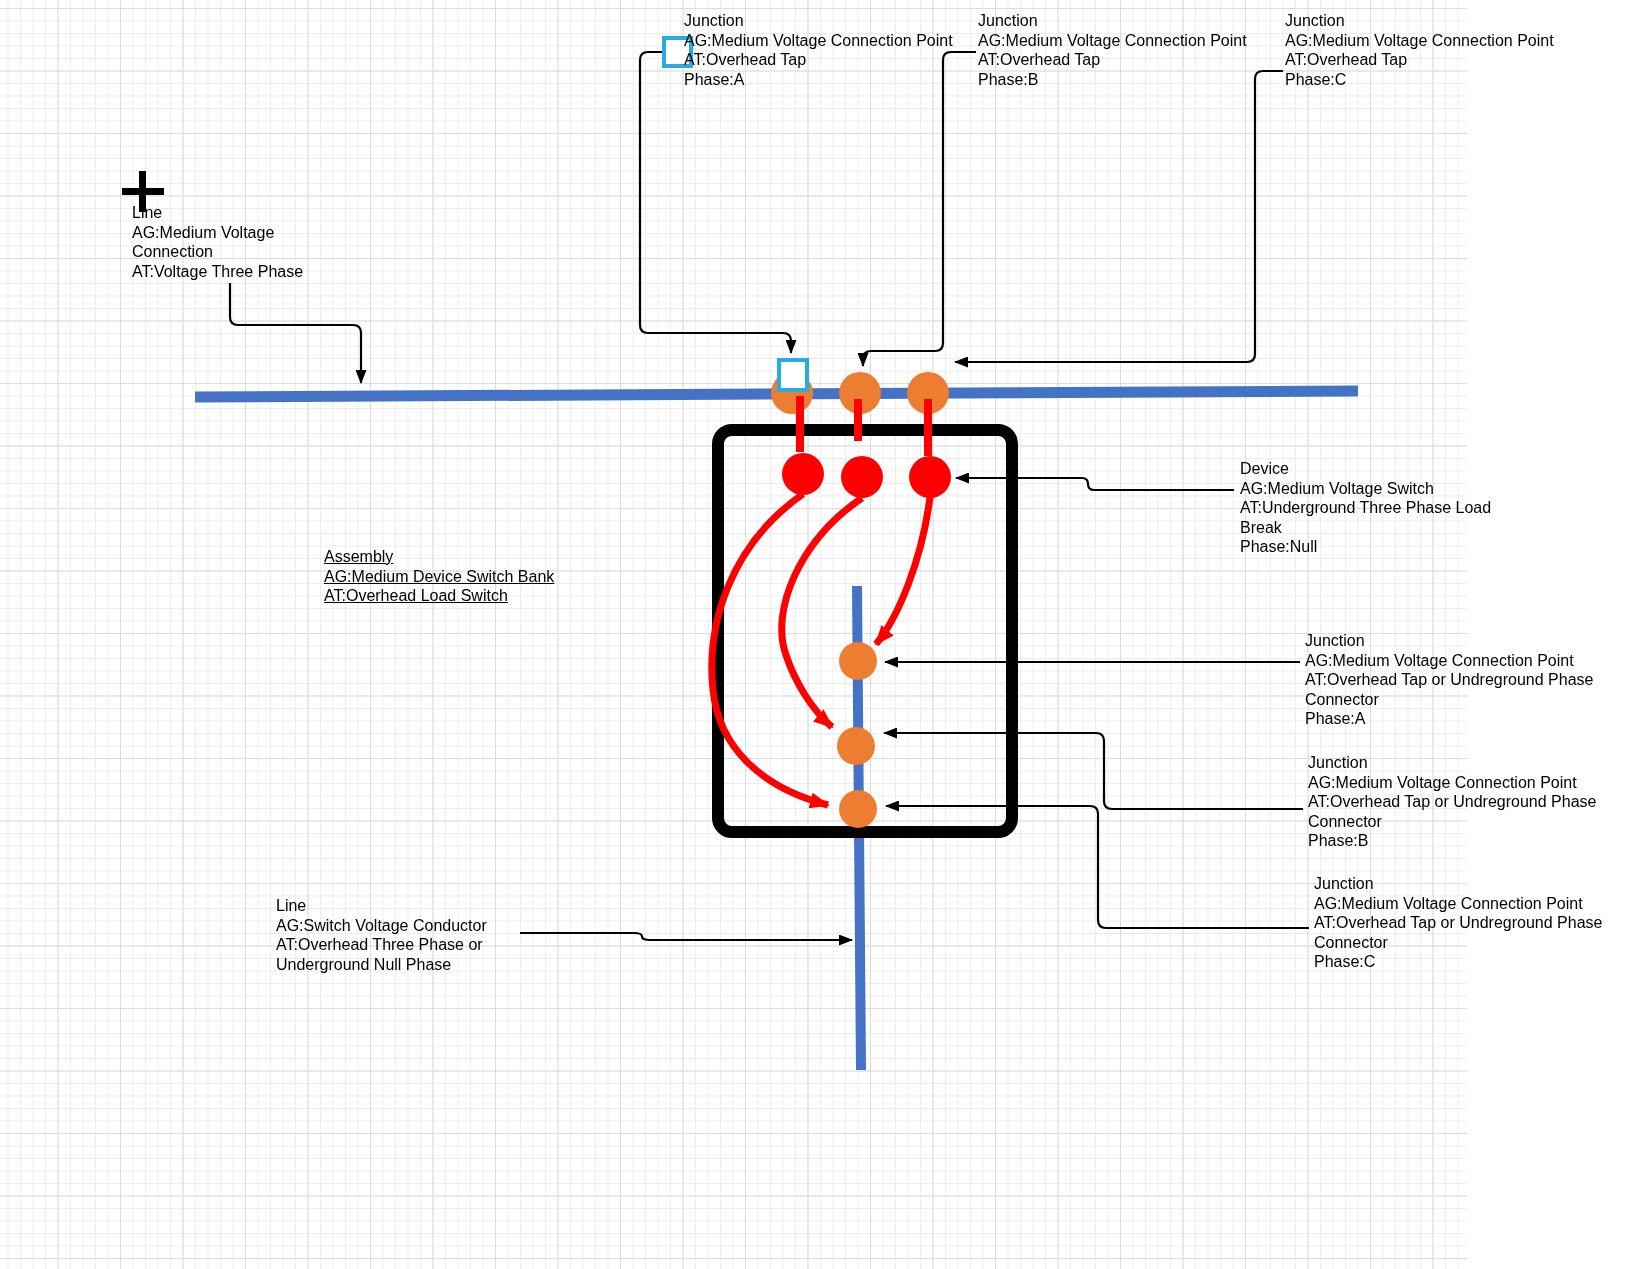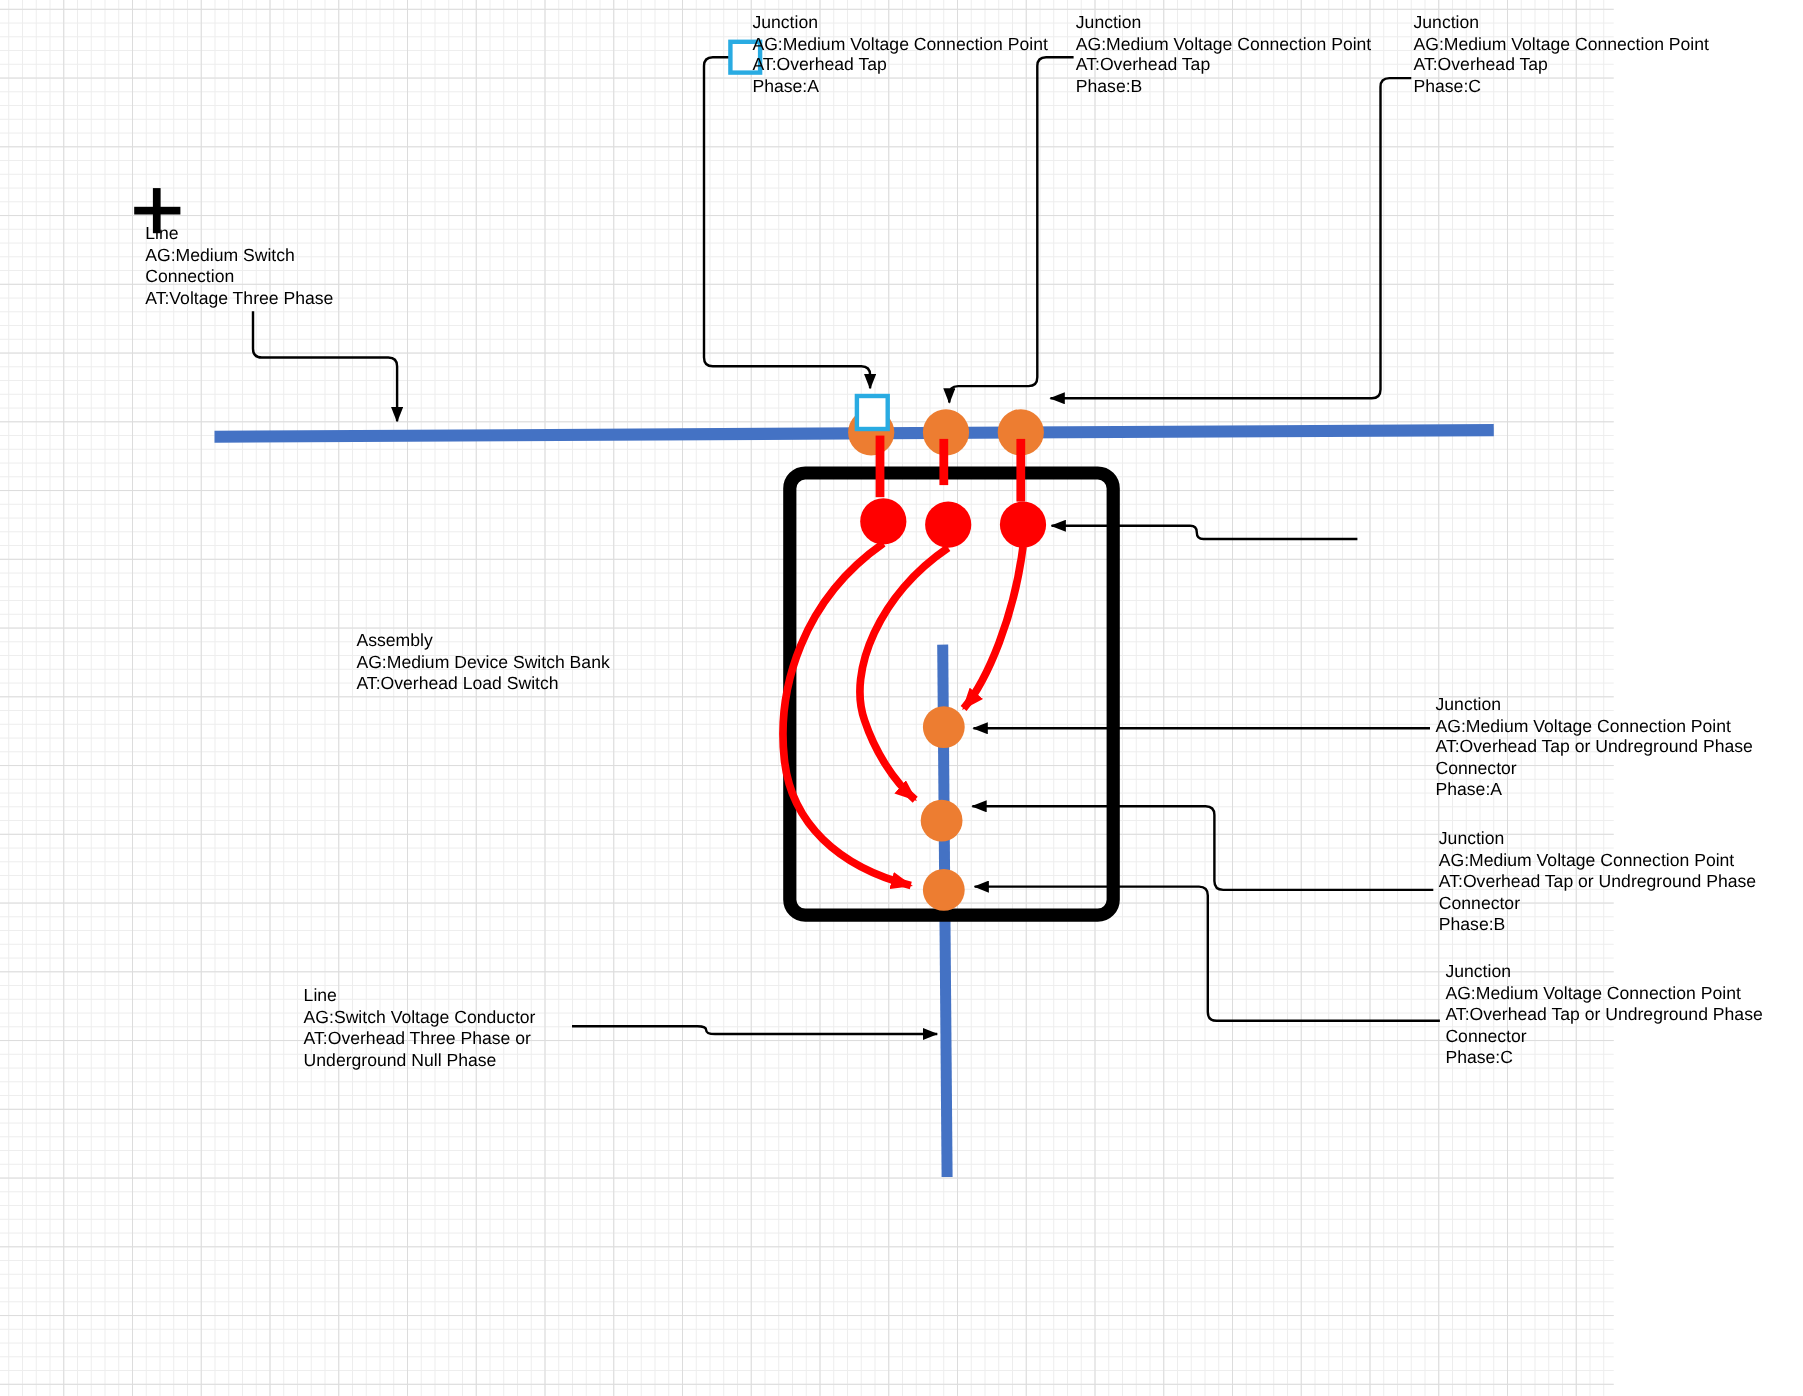--- a/index.html
+++ b/index.html
@@ -99,31 +99,38 @@
 
   <div class="lbl" style="left:1285px; top:11px;">
     <div>Junction</div>
     <div>AG:Medium Voltage Connection Point</div>
     <div>AT:Overhead Tap</div>
     <div>Phase:C</div>
   </div>
 
   <div class="lbl" style="left:132px; top:203px;">
     <div>Line</div>
-    <div>AG:Medium Switch</div>
+    <div>AG:Medium Voltage</div>
     <div>Connection</div>
     <div>AT:Voltage Three Phase</div>
   </div>
 
-  <div class="lbl" style="left:324px; top:573px;">
+  <div class="lbl" style="left:324px; top:547px;text-decoration:underline;">
     <div>Assembly</div>
     <div>AG:Medium Device Switch Bank</div>
     <div>AT:Overhead Load Switch</div>
   </div>
 
+  <div class="lbl" style="left:1240px; top:459px;">
+    <div>Device</div>
+    <div>AG:Medium Voltage Switch</div>
+    <div>AT:Underground Three Phase Load</div>
+    <div>Break</div>
+    <div>Phase:Null</div>
+  </div>
 
   <div class="lbl" style="left:1305px; top:631px;">
     <div>Junction</div>
     <div>AG:Medium Voltage Connection Point</div>
     <div>AT:Overhead Tap or Undreground Phase</div>
     <div>Connector</div>
     <div>Phase:A</div>
   </div>
 
   <div class="lbl" style="left:1308px; top:753px;">

